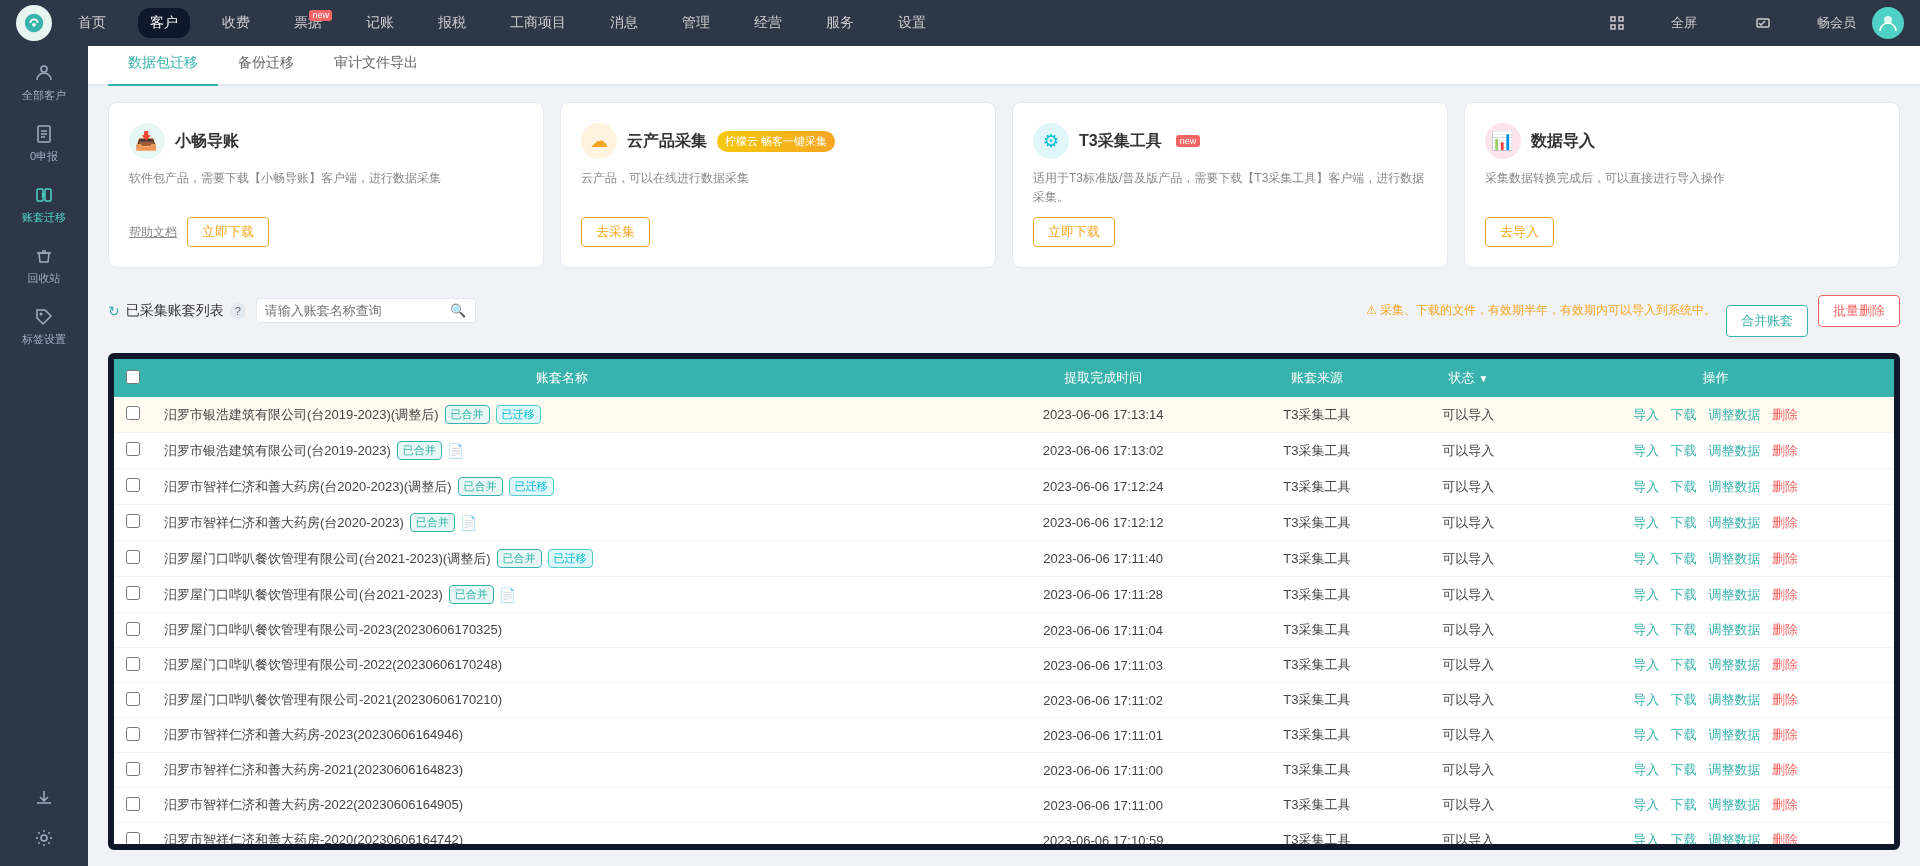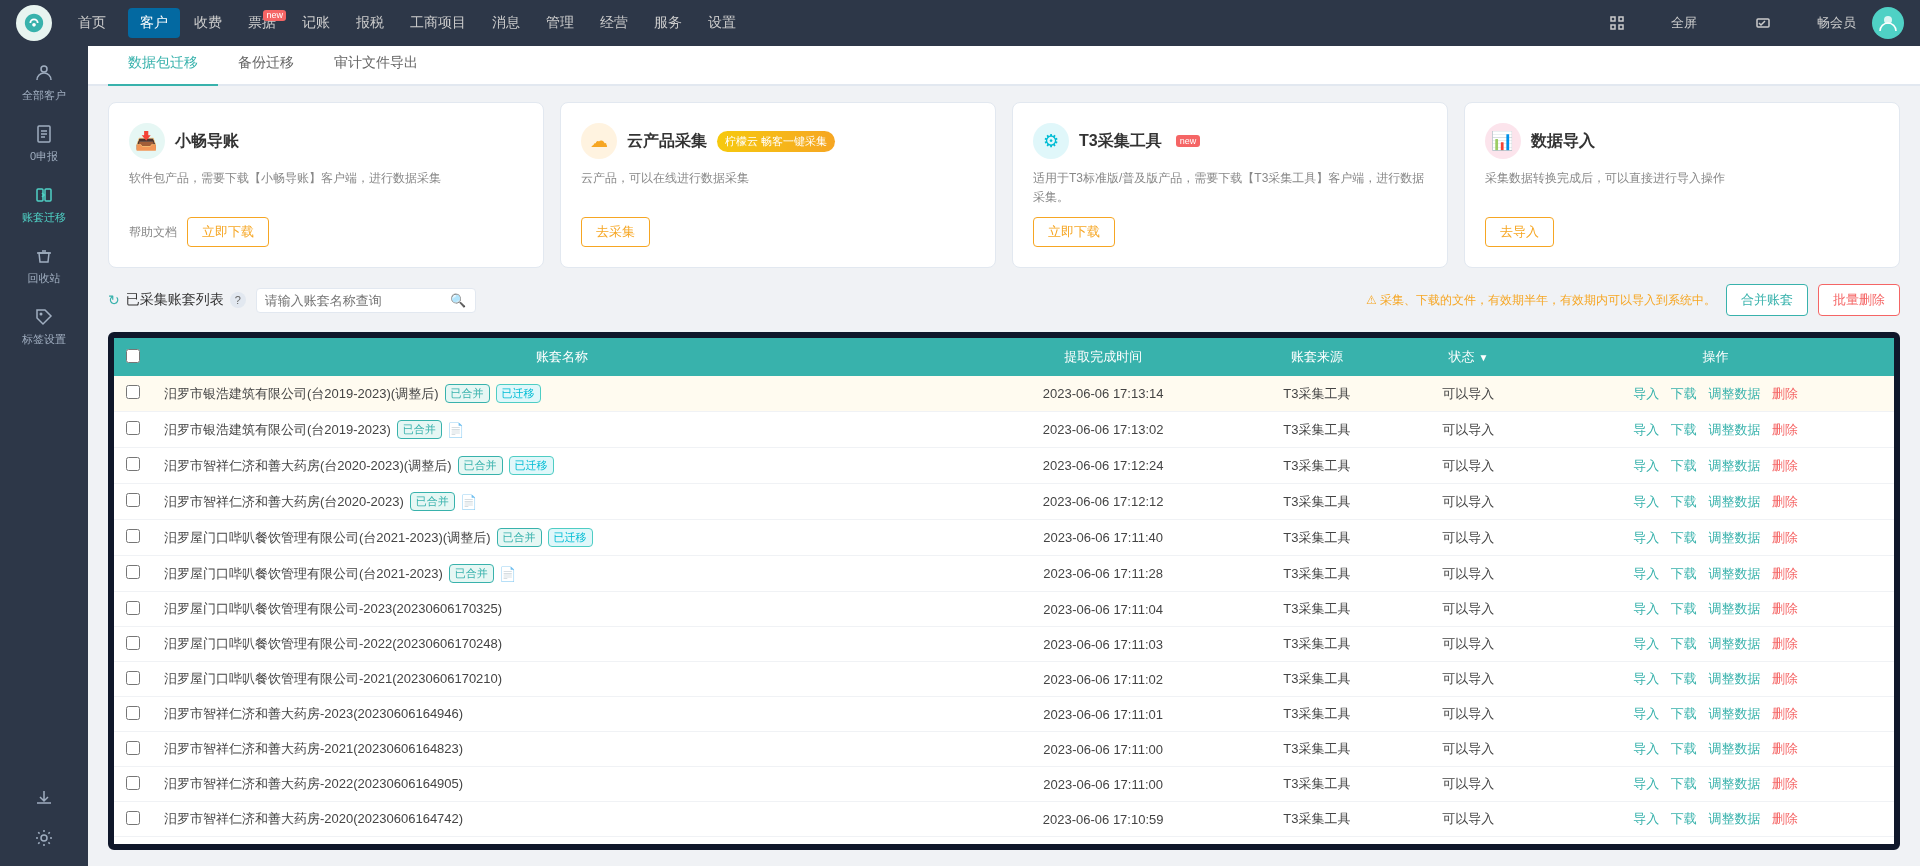--- a/index.html
+++ b/index.html
@@ -3,21 +3,21 @@
   <meta charset="utf-8">
   <style>
     * { box-sizing: border-box; margin: 0; padding: 0; }
     body { font-family: "Microsoft YaHei", Arial, sans-serif; font-size: 13px; background: #f0f2f5; color: #333; display: flex; flex-direction: column; height: 866px; overflow: hidden; }
 
     
     .top-nav { background: #2d3748; height: 46px; display: flex; align-items: center; padding: 0 16px; gap: 4px; flex-shrink: 0; }
     .top-nav .logo { width: 36px; height: 36px; background: #e8f4f0; border-radius: 50%; display: flex; align-items: center; justify-content: center; margin-right: 10px; }
     .top-nav .logo svg { width: 22px; height: 22px; }
     .nav-item { color: #ccc; padding: 6px 12px; cursor: pointer; border-radius: 4px; font-size: 14px; white-space: nowrap; }
-    .nav-item.active { background: #0369a1; color: #fff; border-radius: 4px; margin-left: 8px; }
+    .nav-item.active { background: #0f172a; color: #fff; border-radius: 12px; }
     .nav-item.has-new { position: relative; }
     .nav-badge { position: absolute; top: 2px; right: 2px; background: #f56565; color: #fff; font-size: 9px; padding: 1px 3px; border-radius: 3px; line-height: 1; }
     .top-nav-right { margin-left: auto; display: flex; align-items: center; gap: 16px; }
     .top-nav-right span { color: #ccc; font-size: 13px; cursor: pointer; display: flex; align-items: center; gap: 4px; margin-left: 43px; }
     .avatar { width: 32px; height: 32px; background: #4fd1c5; border-radius: 50%; display: flex; align-items: center; justify-content: center; cursor: pointer; }
 
     
     .main-layout { display: flex; flex: 1; overflow: hidden; }
 
     
@@ -44,35 +44,35 @@
     .card { background: #fff; border-radius: 8px; padding: 20px; display: flex; flex-direction: column; gap: 10px; min-height: 120px; border: 1px solid #e2e8f0; }
     .card-header { display: flex; align-items: center; gap: 10px; }
     .card-icon { width: 36px; height: 36px; border-radius: 50%; display: flex; align-items: center; justify-content: center; font-size: 18px; flex-shrink: 0; }
     .card-icon.green { background: #e6f7f4; color: #38b2ac; }
     .card-icon.orange { background: #fff3e0; color: #f6a623; }
     .card-icon.teal { background: #e0f7fa; color: #00bcd4; }
     .card-icon.red { background: #fce4ec; color: #e91e63; }
     .card-title { font-size: 16px; font-weight: 600; color: #333; }
     .card-desc { font-size: 12px; color: #888; line-height: 1.6; }
     .card-actions { display: flex; align-items: center; gap: 10px; margin-top: auto; }
-    .btn-link { color: #888; font-size: 12px; cursor: pointer; }
+    .btn-link { color: #888; font-size: 12px; cursor: pointer; text-decoration: underline; }
     .btn-outline { border: 1px solid #f6a623; color: #f6a623; padding: 5px 14px; border-radius: 4px; background: #fff; cursor: pointer; font-size: 13px; }
     .cloud-badge { background: linear-gradient(90deg, #f6c90e, #f6a623); color: #fff; padding: 3px 8px; border-radius: 12px; font-size: 11px; white-space: nowrap; }
     .new-badge { background: #f56565; color: #fff; font-size: 9px; padding: 1px 4px; border-radius: 3px; margin-left: 4px; }
 
     
     .list-header { display: flex; align-items: center; gap: 10px; }
     .list-title { font-size: 14px; color: #333; font-weight: 500; display: flex; align-items: center; gap: 6px; }
     .list-title .refresh-icon { color: #38b2ac; cursor: pointer; }
     .search-input-wrap { display: flex; align-items: center; border: 1px solid #e2e8f0; border-radius: 4px; background: #fff; padding: 4px 8px; gap: 6px; }
     .search-input-wrap input { border: none; outline: none; font-size: 13px; width: 180px; }
     .search-icon { color: #aaa; cursor: pointer; }
     .list-header-right { margin-left: auto; display: flex; align-items: center; gap: 10px; }
     .tip-text { font-size: 12px; color: #f6a623; display: flex; align-items: center; gap: 4px; }
-    .btn-primary-outline { border: 1px solid #38b2ac; color: #38b2ac; background: #fff; padding: 6px 14px; border-radius: 4px; cursor: pointer; font-size: 13px; }
+    .btn-primary-outline { border: 1px solid #38b2ac; color: #38b2ac; background: #fff; padding: 6px 14px; border-radius: 4px; cursor: pointer; font-size: 13px; margin-top: 21px; }
     .btn-danger-outline { border: 1px solid #f56565; color: #f56565; background: #fff; padding: 6px 14px; border-radius: 4px; cursor: pointer; font-size: 13px; }
 
     
     .table-wrap { background: #fff; border-radius: 6px; overflow: hidden; border: 6px solid #0f172a; flex: 1; }
     table { width: 100%; border-collapse: collapse; }
     thead tr { background: #38b2ac; color: #fff; }
     thead th { padding: 10px 12px; font-size: 13px; font-weight: 500; text-align: center; }
     tbody tr { border-bottom: 1px solid #f0f2f5; }
     tbody tr.highlighted { background: #fffbf0; }
     tbody td { padding: 8px 12px; font-size: 13px; text-align: center; color: #444; }
@@ -93,21 +93,21 @@
 <body>
 
 <div class="top-nav">
   <div class="logo">
     <svg viewBox="0 0 24 24" fill="none">
       <path d="M12 2C6.5 2 2 6.5 2 12s4.5 10 10 10 10-4.5 10-10S17.5 2 12 2z" fill="#38b2ac"></path>
       <path d="M8 12c0-2.2 1.8-4 4-4s4 1.8 4 4" stroke="#fff" stroke-width="2" fill="none"></path>
       <circle cx="12" cy="14" r="2" fill="#fff"></circle>
     </svg>
   </div>
-  <div id="nav-items" style="display: flex; align-items: flex-start; gap: 2px;">
+  <div id="nav-items" style="display: flex; align-items: flex-start; gap: 20px;">
       <div class="nav-item">首页</div>
       <div class="nav-item active">客户</div>
       <div class="nav-item">收费</div>
       <div class="nav-item has-new">票据<span class="nav-badge">new</span></div>
       <div class="nav-item">记账</div>
       <div class="nav-item">报税</div>
       <div class="nav-item">工商项目</div>
       <div class="nav-item">消息</div>
       <div class="nav-item">管理</div>
       <div class="nav-item">经营</div>

